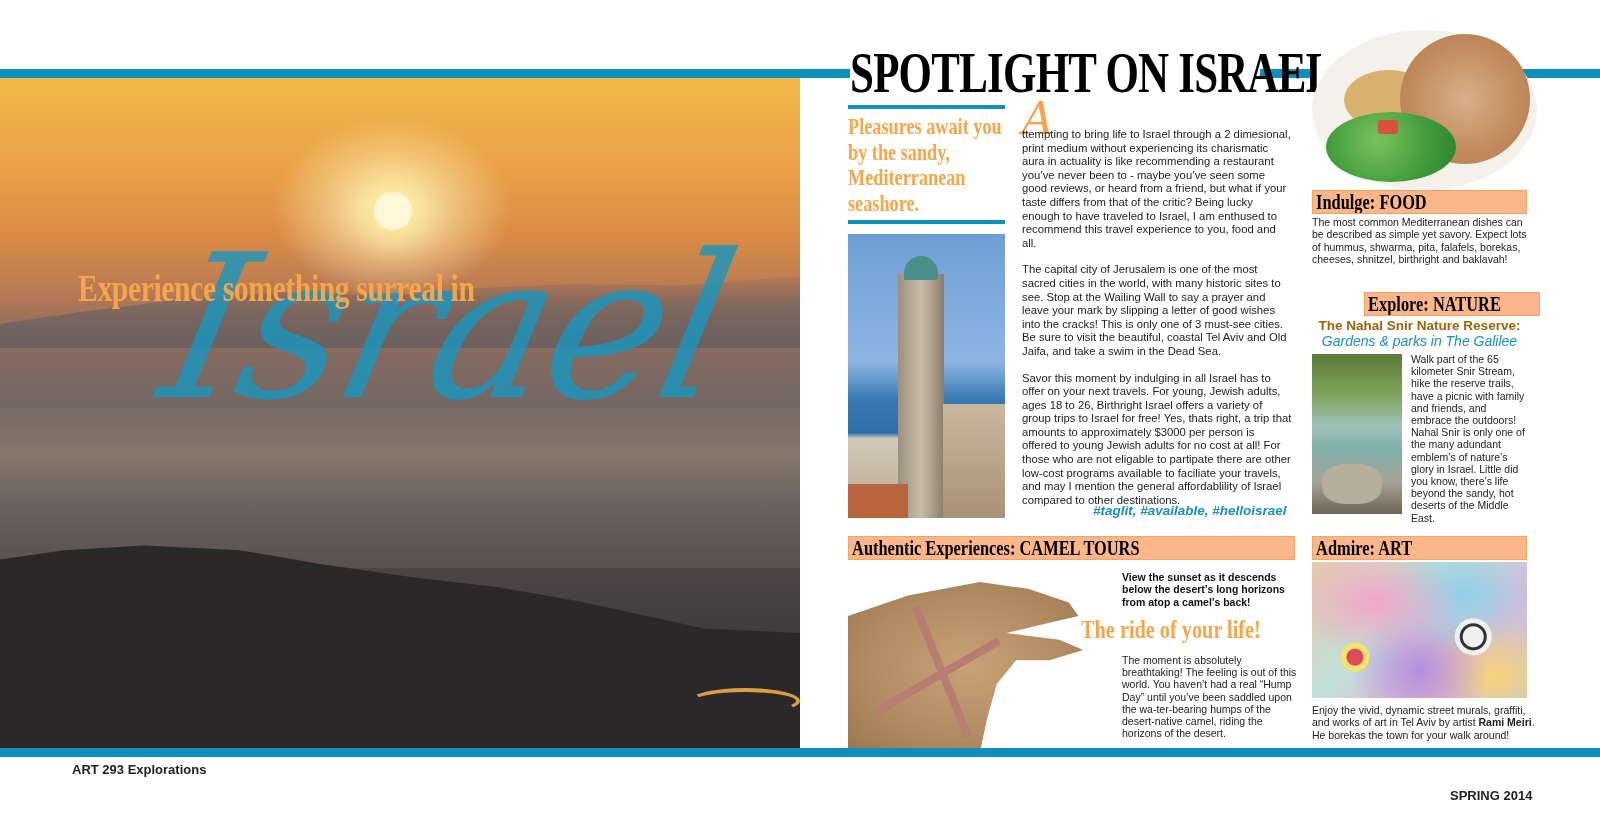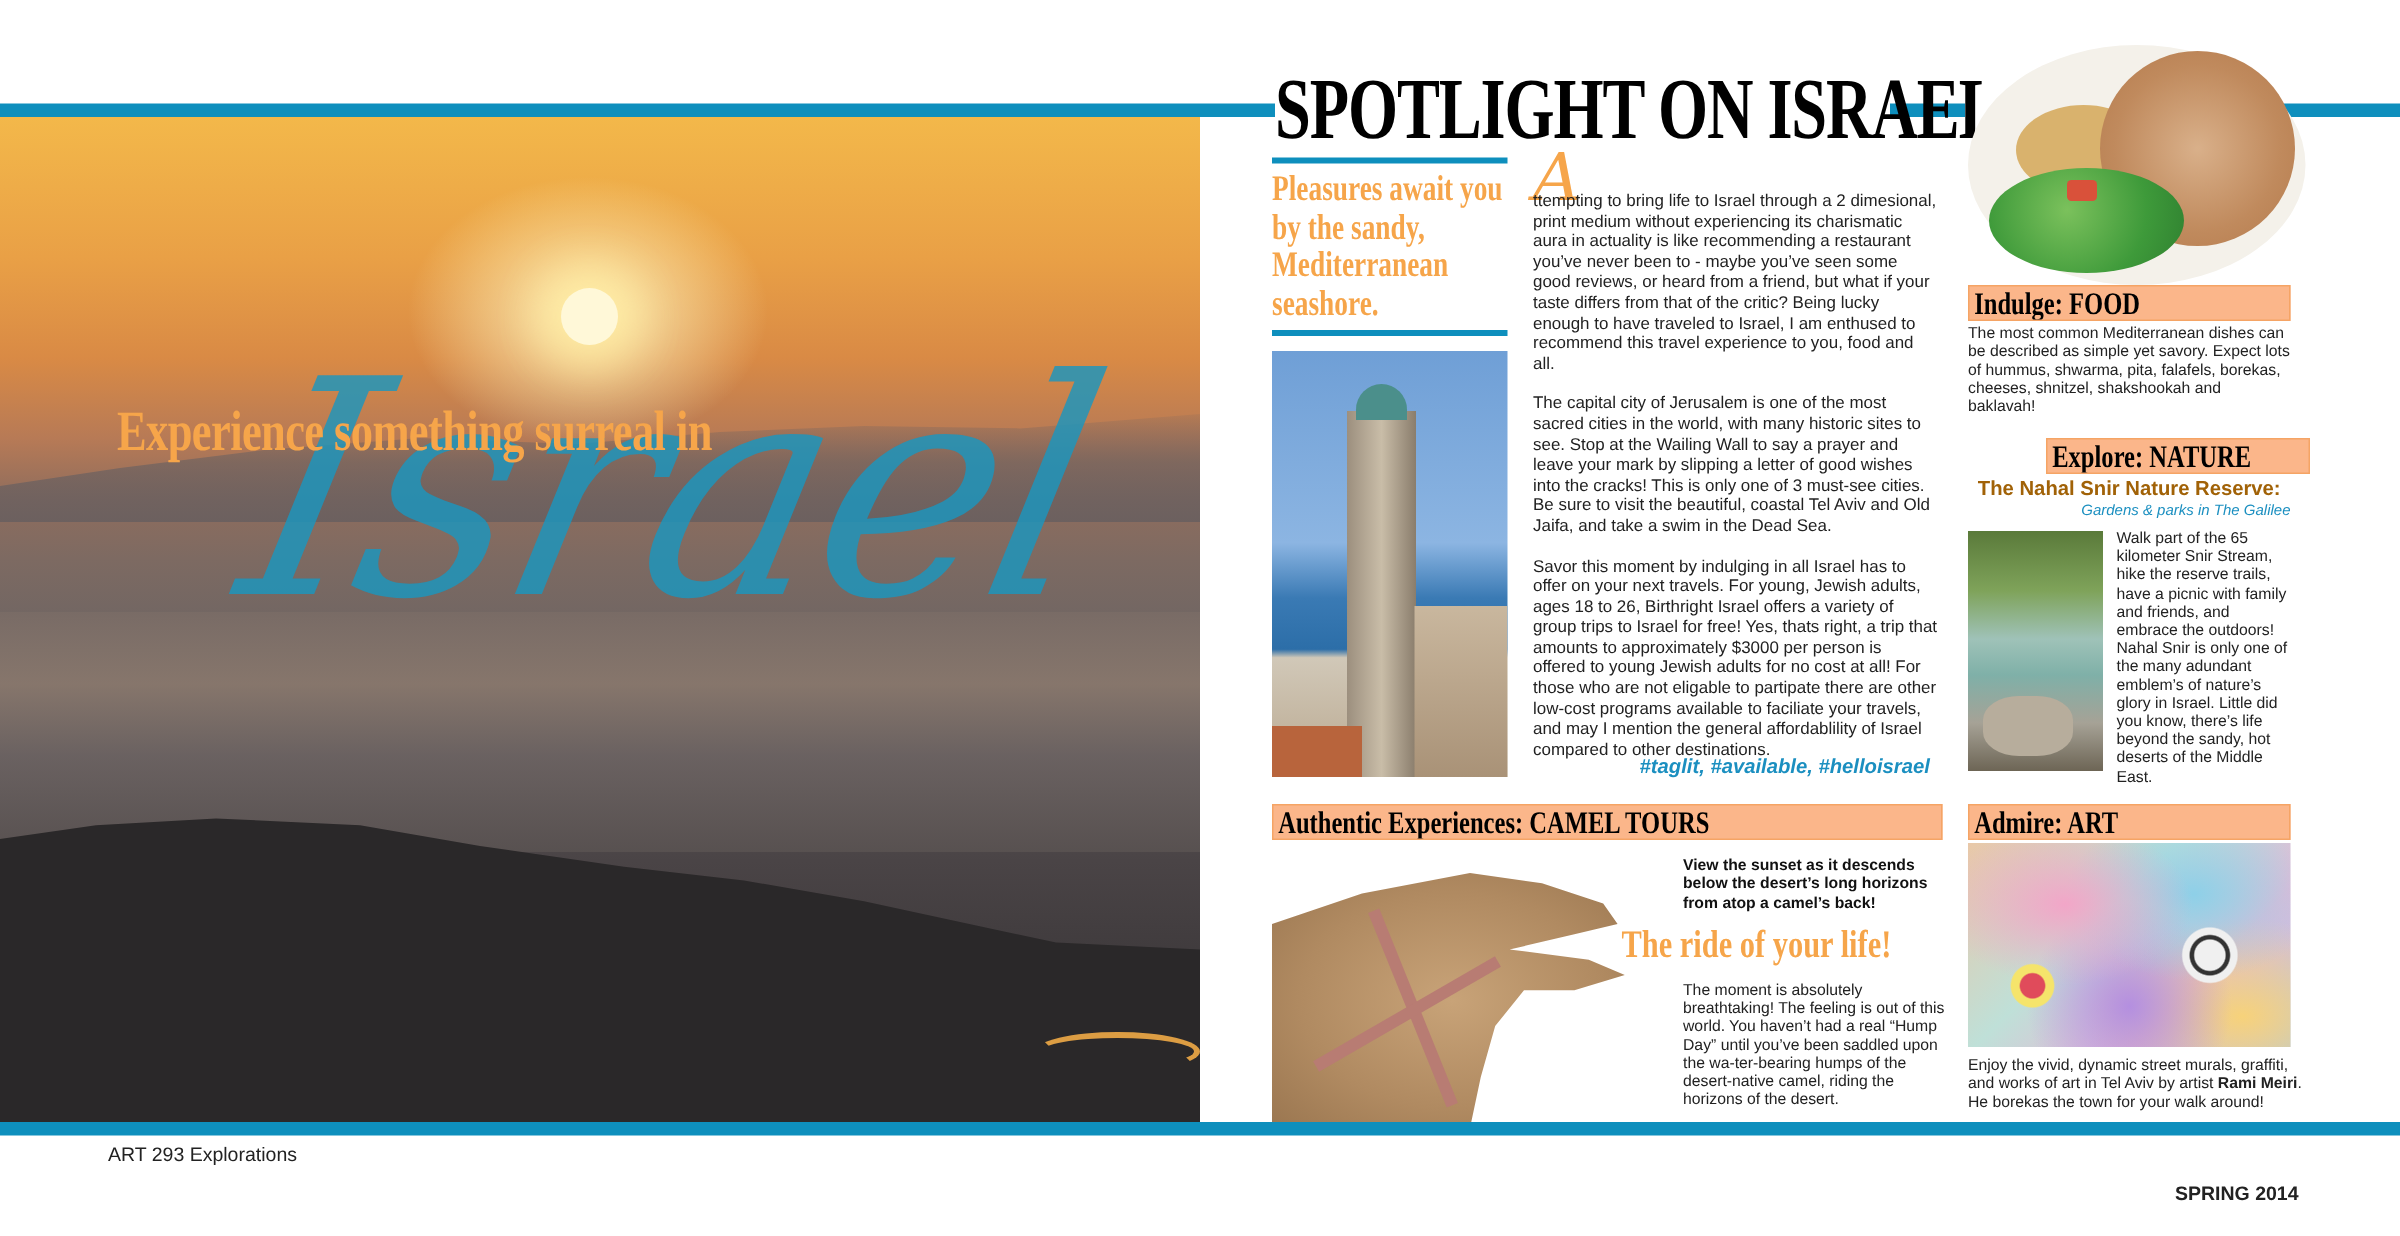--- a/index.html
+++ b/index.html
@@ -46,21 +46,21 @@
       font-size: 38px; color: #f6a54a; transform: scaleX(0.78); transform-origin: left center;
       letter-spacing: -0.5px;
     }
     .hero .byline {
       left: 72px; top: 620px;
       font-family: "Liberation Sans", sans-serif; font-style: italic; font-weight: bold;
       font-size: 16px; color: #f6a54a;
     }
 
     
-    .footer-left { left: 72px; top: 762px; font-size: 13px; font-weight: normal; color: #222; }
+    .footer-left { left: 72px; top: 762px; font-size: 13px; font-weight: bold; color: #222; }
     .footer-right { left: 1450px; top: 765px; font-size: 13px; font-weight: bold; color: #222; margin-top: 23px; }
 
     
     .headline {
       left: 850px; top: 44px;
       font-family: "Liberation Serif", serif; font-weight: bold;
       font-size: 58px; line-height: 58px; color: #000;
       transform: scaleX(0.74); transform-origin: left top; white-space: nowrap;
       letter-spacing: -1px;
     }
@@ -104,21 +104,21 @@
       font-family: "Liberation Serif", serif; font-weight: bold; color: #000;
       height: 24px; overflow: hidden;
     }
     .section-bar span { display: inline-block; font-size: 21px; line-height: 23px; transform: scaleX(0.78); transform-origin: left center; white-space: nowrap; padding-left: 4px; }
 
     .food-bar { left: 1312px; top: 190px; width: 215px; }
     .food-text { left: 1312px; top: 216px; width: 215px; font-size: 10.5px; line-height: 12.3px; color: #222; }
 
     .nature-bar { left: 1364px; top: 292px; width: 176px; }
     .nature-title { left: 1312px; top: 319px; width: 215px; text-align: center; font-size: 13.5px; font-weight: bold; color: #a16207; line-height: 14px; }
-    .nature-sub { left: 1312px; top: 334px; width: 215px; text-align: right; font-size: 10px; font-style: italic; color: #1b8fc0; line-height: 14px; }
+    .nature-sub { left: 1312px; top: 334px; width: 215px; text-align: center; font-size: 14px; font-style: italic; color: #1b8fc0; line-height: 14px; }
     .nature-img { left: 1312px; top: 354px; width: 90px; height: 160px; overflow: hidden;
       background: linear-gradient(180deg, #5a7a3a 0%, #7fa35a 25%, #9fc2b8 45%, #7fb0a8 60%, #a6a296 80%, #6d6555 100%); }
     .nature-img .rock { left: 10px; top: 110px; width: 60px; height: 40px; border-radius: 40%; background: #b7ad9c; }
     .nature-text { left: 1411px; top: 353px; width: 116px; font-size: 10.5px; line-height: 12.2px; color: #222; }
 
     .camel-bar { left: 848px; top: 536px; width: 447px; }
     .camel-img { left: 848px; top: 562px; width: 255px; height: 186px; overflow: hidden; }
     .camel-head { left: 0; top: 20px; width: 240px; height: 170px; background: radial-gradient(ellipse at 50% 50%, #c8a378, #b08a61 60%, #9a7650);
       clip-path: polygon(0 20%, 25% 8%, 55% 0%, 75% 4%, 92% 12%, 96% 20%, 84% 24%, 66% 30%, 88% 34%, 98% 40%, 84% 46%, 70% 46%, 62% 60%, 58% 80%, 55% 100%, 0 100%); }
     .camel-halter { left: 90px; top: 40px; width: 8px; height: 140px; background: #b87c73; transform: rotate(-22deg); }
@@ -184,21 +184,21 @@
 <div class="abs body-col">
   <p><span class="dropcap">A</span><span>ttempting to bring life to Israel through a 2 dimesional, print medium without experiencing its charismatic aura in actuality is like recommending a restaurant you’ve never been to - maybe you’ve seen some good reviews, or heard from a friend, but what if your taste differs from that of the critic? Being lucky enough to have traveled to Israel, I am enthused to recommend this travel experience to you, food and all.</span></p>
   <p>The capital city of Jerusalem is one of the most sacred cities in the world, with many historic sites to see. Stop at the Wailing Wall to say a prayer and leave your mark by slipping a letter of good wishes into the cracks! This is only one of 3 must-see cities. Be sure to visit the beautiful, coastal Tel Aviv and Old Jaifa, and take a swim in the Dead Sea.</p>
   <p>Savor this moment by indulging in all Israel has to offer on your next travels. For young, Jewish adults, ages 18 to 26, Birthright Israel offers a variety of group trips to Israel for free! Yes, thats right, a trip that amounts to approximately $3000 per person is offered to young Jewish adults for no cost at all! For those who are not eligable to partipate there are other low-cost programs available to faciliate your travels, and may I mention the general affordablility of Israel compared to other destinations.</p>
 </div>
 <div class="abs hashtags">#taglit, #available, #helloisrael</div>
 
 <div class="abs section-bar food-bar">
   <span>Indulge: FOOD</span>
 </div>
-<div class="abs food-text">The most common Mediterranean dishes can be described as simple yet savory. Expect lots of hummus, shwarma, pita, falafels, borekas, cheeses, shnitzel, shakshookah and baklavah!</div>
+<div class="abs food-text">The most common Mediterranean dishes can be described as simple yet savory. Expect lots of hummus, shwarma, pita, falafels, borekas, cheeses, shnitzel, birthright and baklavah!</div>
 
 <div class="abs section-bar nature-bar">
   <span>Explore: NATURE</span>
 </div>
 <div class="abs nature-title">The Nahal Snir Nature Reserve:</div>
 <div class="abs nature-sub">Gardens &amp; parks in The Galilee</div>
 <div class="abs nature-img">
   <div class="abs rock"></div>
 </div>
 <div class="abs nature-text">Walk part of the 65 kilometer Snir Stream, hike the reserve trails, have a picnic with family and friends, and embrace the outdoors! Nahal Snir is only one of the many adundant emblem’s of nature’s glory in Israel. Little did you know, there’s life beyond the sandy, hot deserts of the Middle East.</div>

